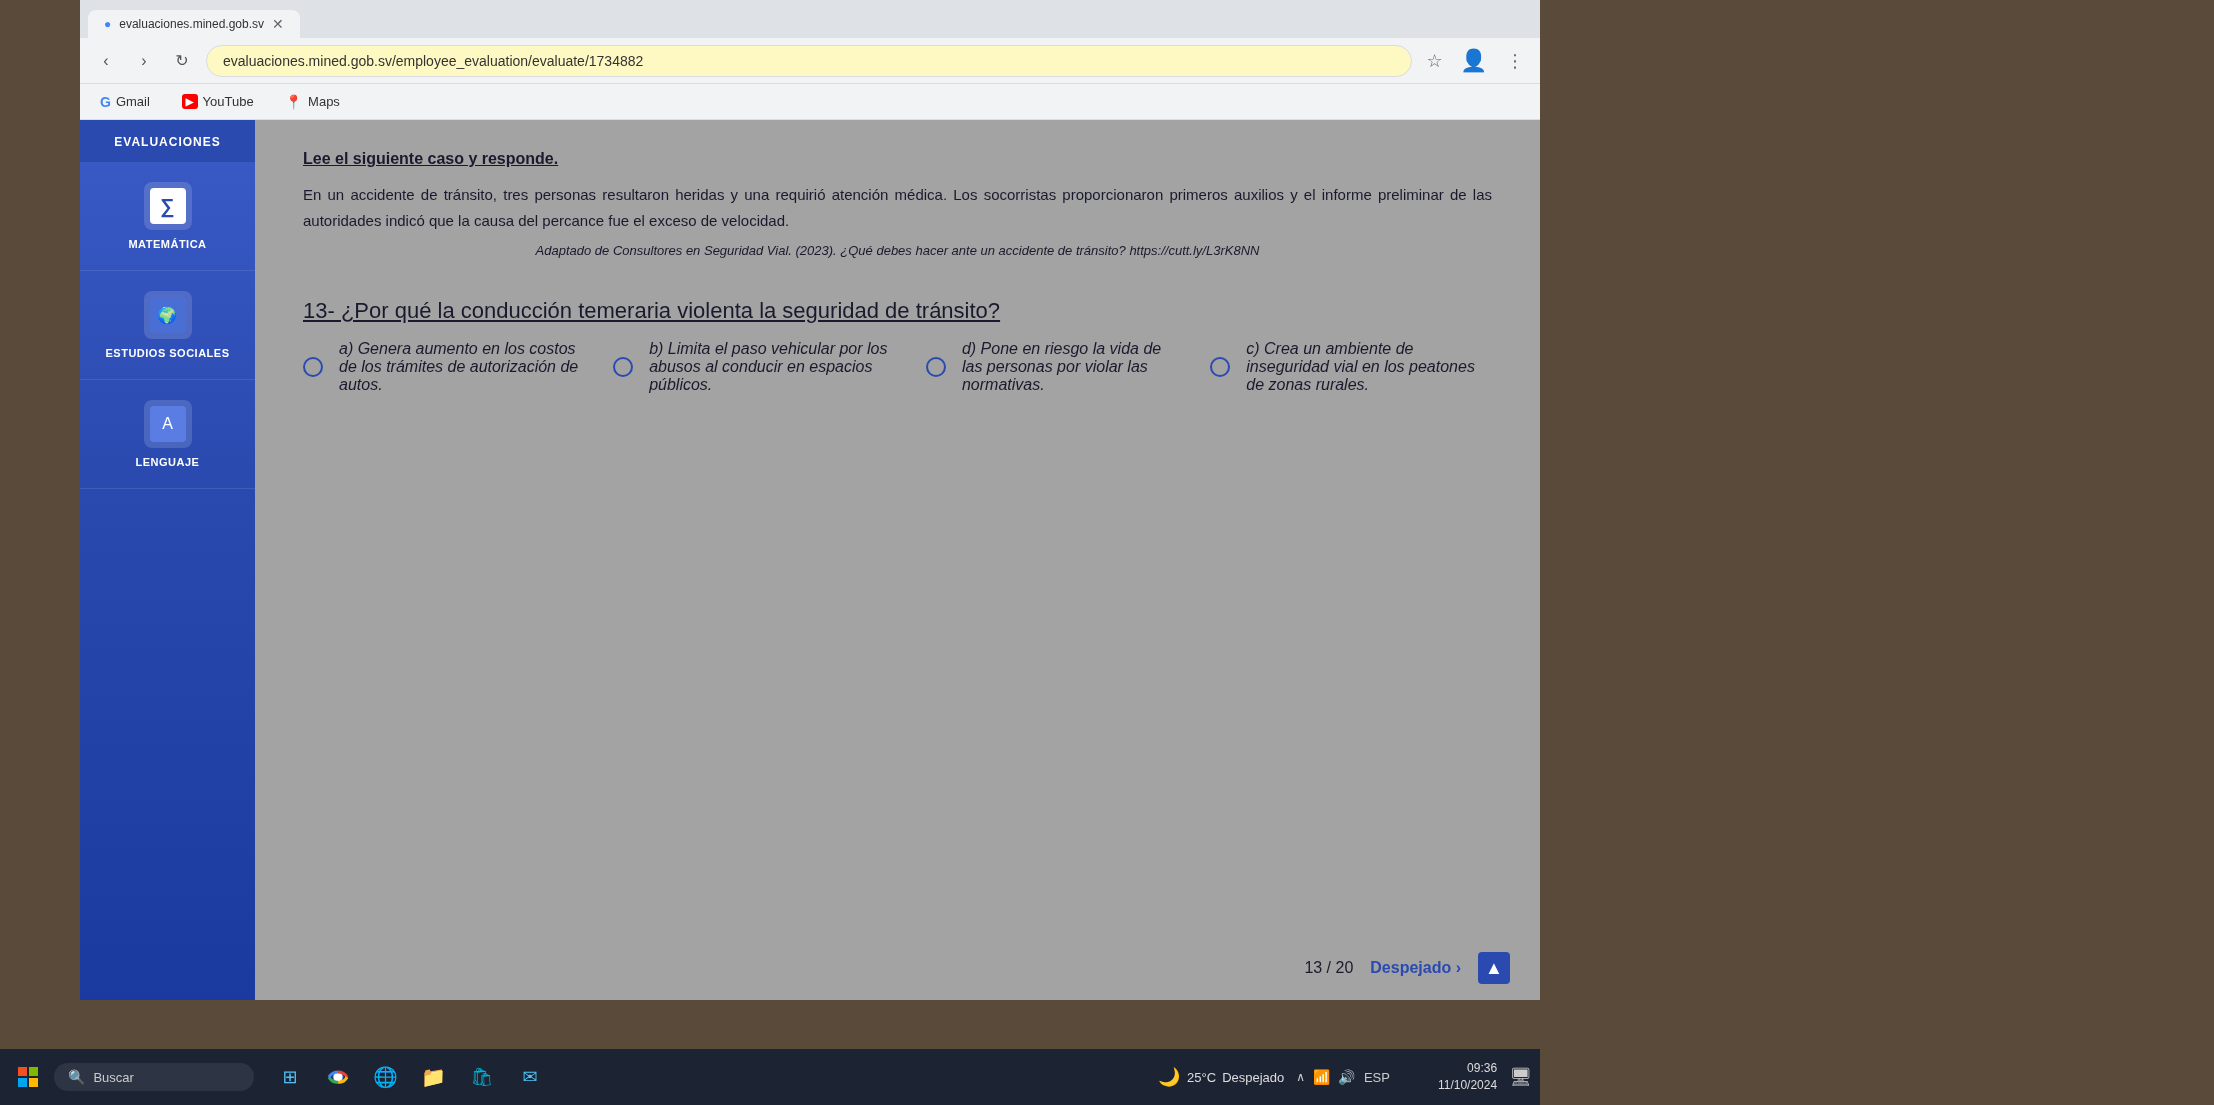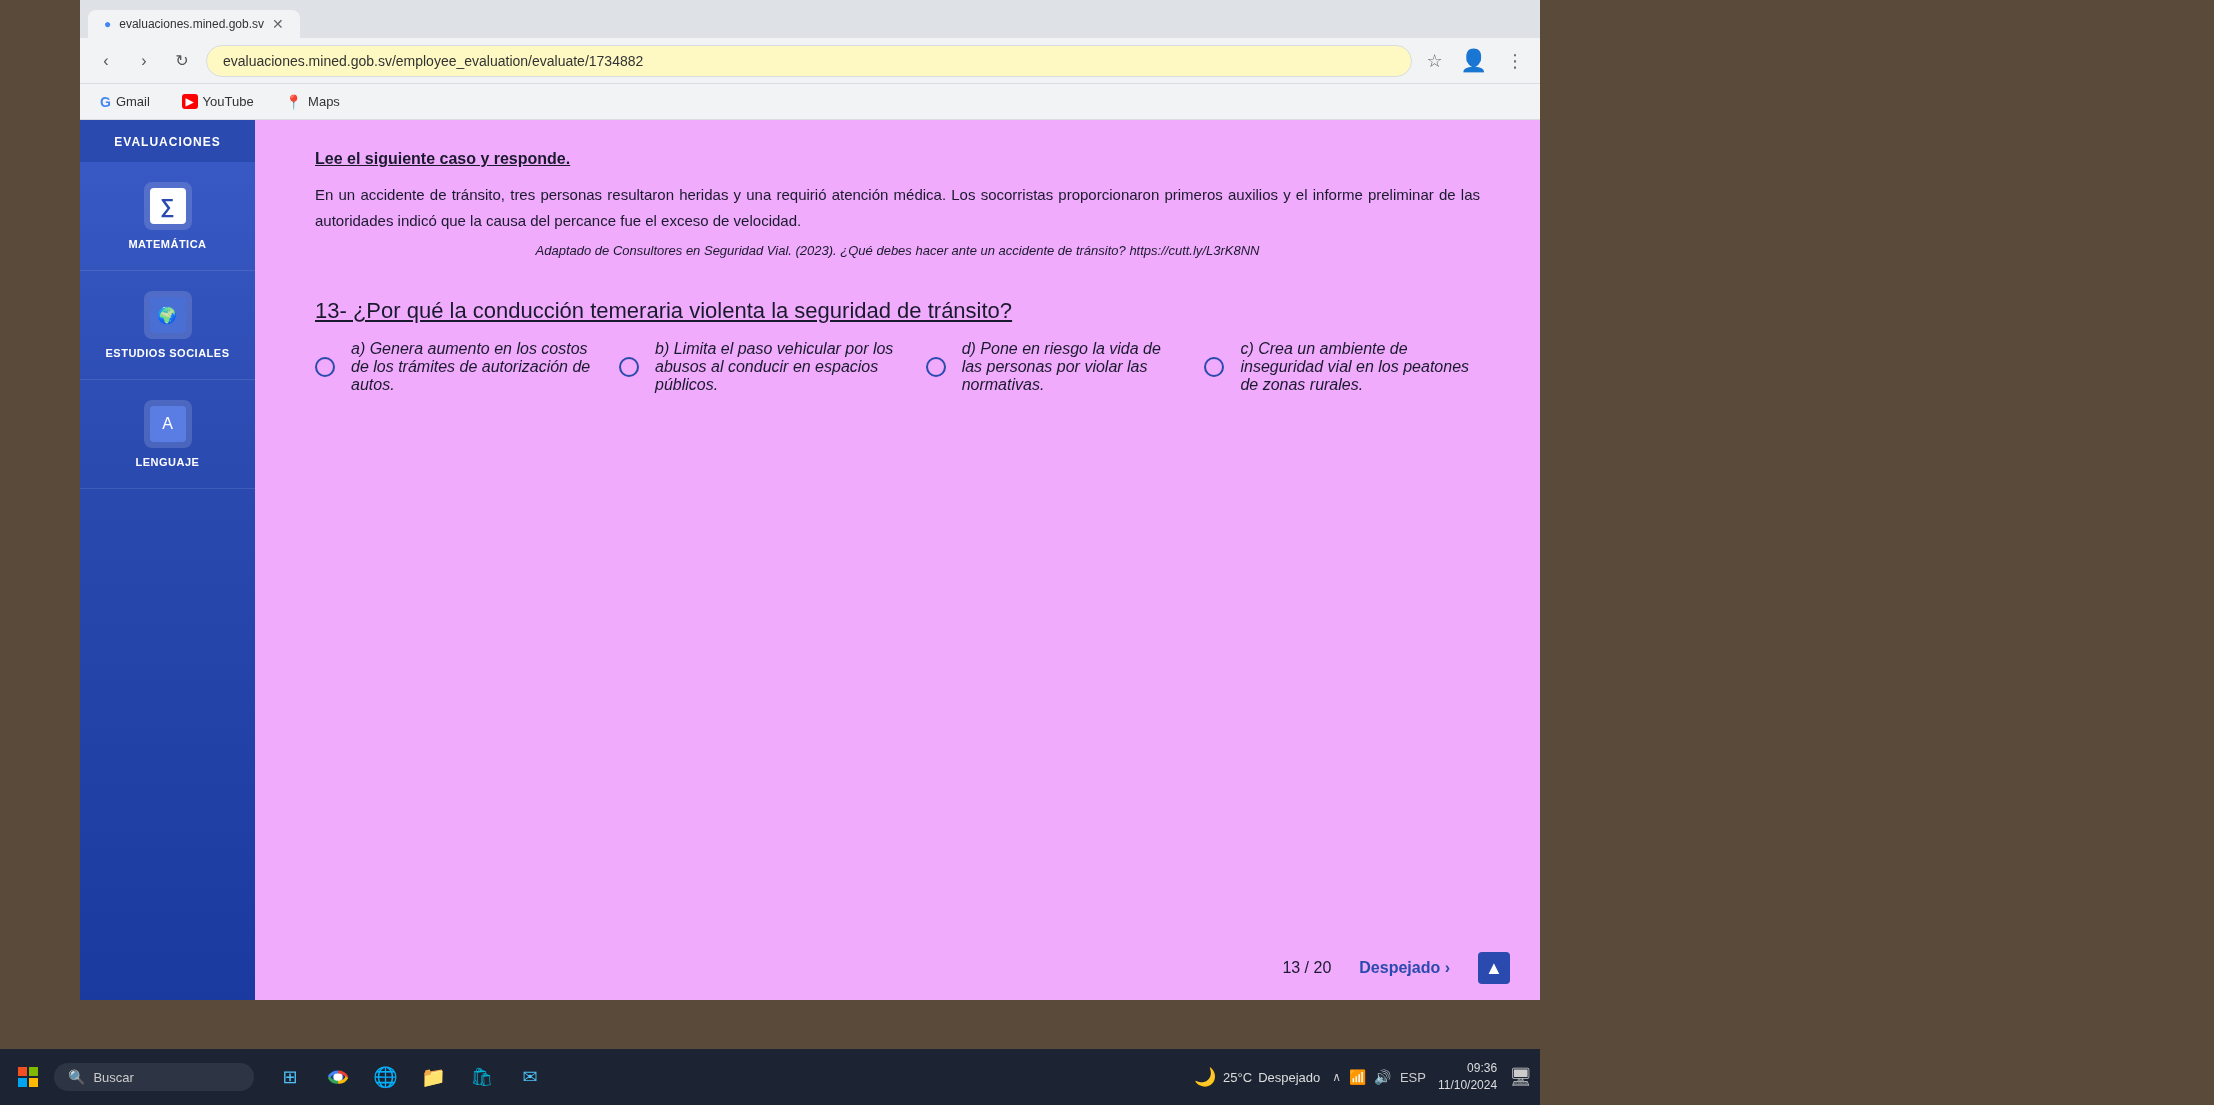--- a/index.html
+++ b/index.html
@@ -163,22 +163,22 @@
       color: #fff;
       font-size: 11px;
       font-weight: 600;
       letter-spacing: 0.5px;
       text-align: center;
     }
 
     
     .content-area {
       flex: 1;
-      background: #f0abfc;
-      padding: 30px 60px;
+      background: #a3a3a3;
+      padding: 30px 48px;
       overflow-y: auto;
       position: relative;
     }
 
     .reading-passage {
       background: transparent;
       margin-bottom: 30px;
     }
 
     .passage-instruction {
@@ -245,21 +245,21 @@
       font-weight: 500;
     }
 
     
     .bottom-nav {
       position: absolute;
       bottom: 16px;
       right: 30px;
       display: flex;
       align-items: center;
-      gap: 28px;
+      gap: 17px;
     }
 
     .page-counter {
       font-size: 16px;
       color: #1a1a2e;
       font-weight: 500;
     }
 
     .next-btn {
       font-size: 16px;
@@ -355,20 +355,21 @@
       gap: 6px;
       color: #ddd;
       font-size: 13px;
     }
 
     .taskbar-clock {
       color: #ddd;
       font-size: 12px;
       text-align: right;
       line-height: 1.4;
+      margin-left: 36px;
     }
 
     .taskbar-icons {
       display: flex;
       align-items: center;
       gap: 8px;
     }
 
     
     .addr-icon {

